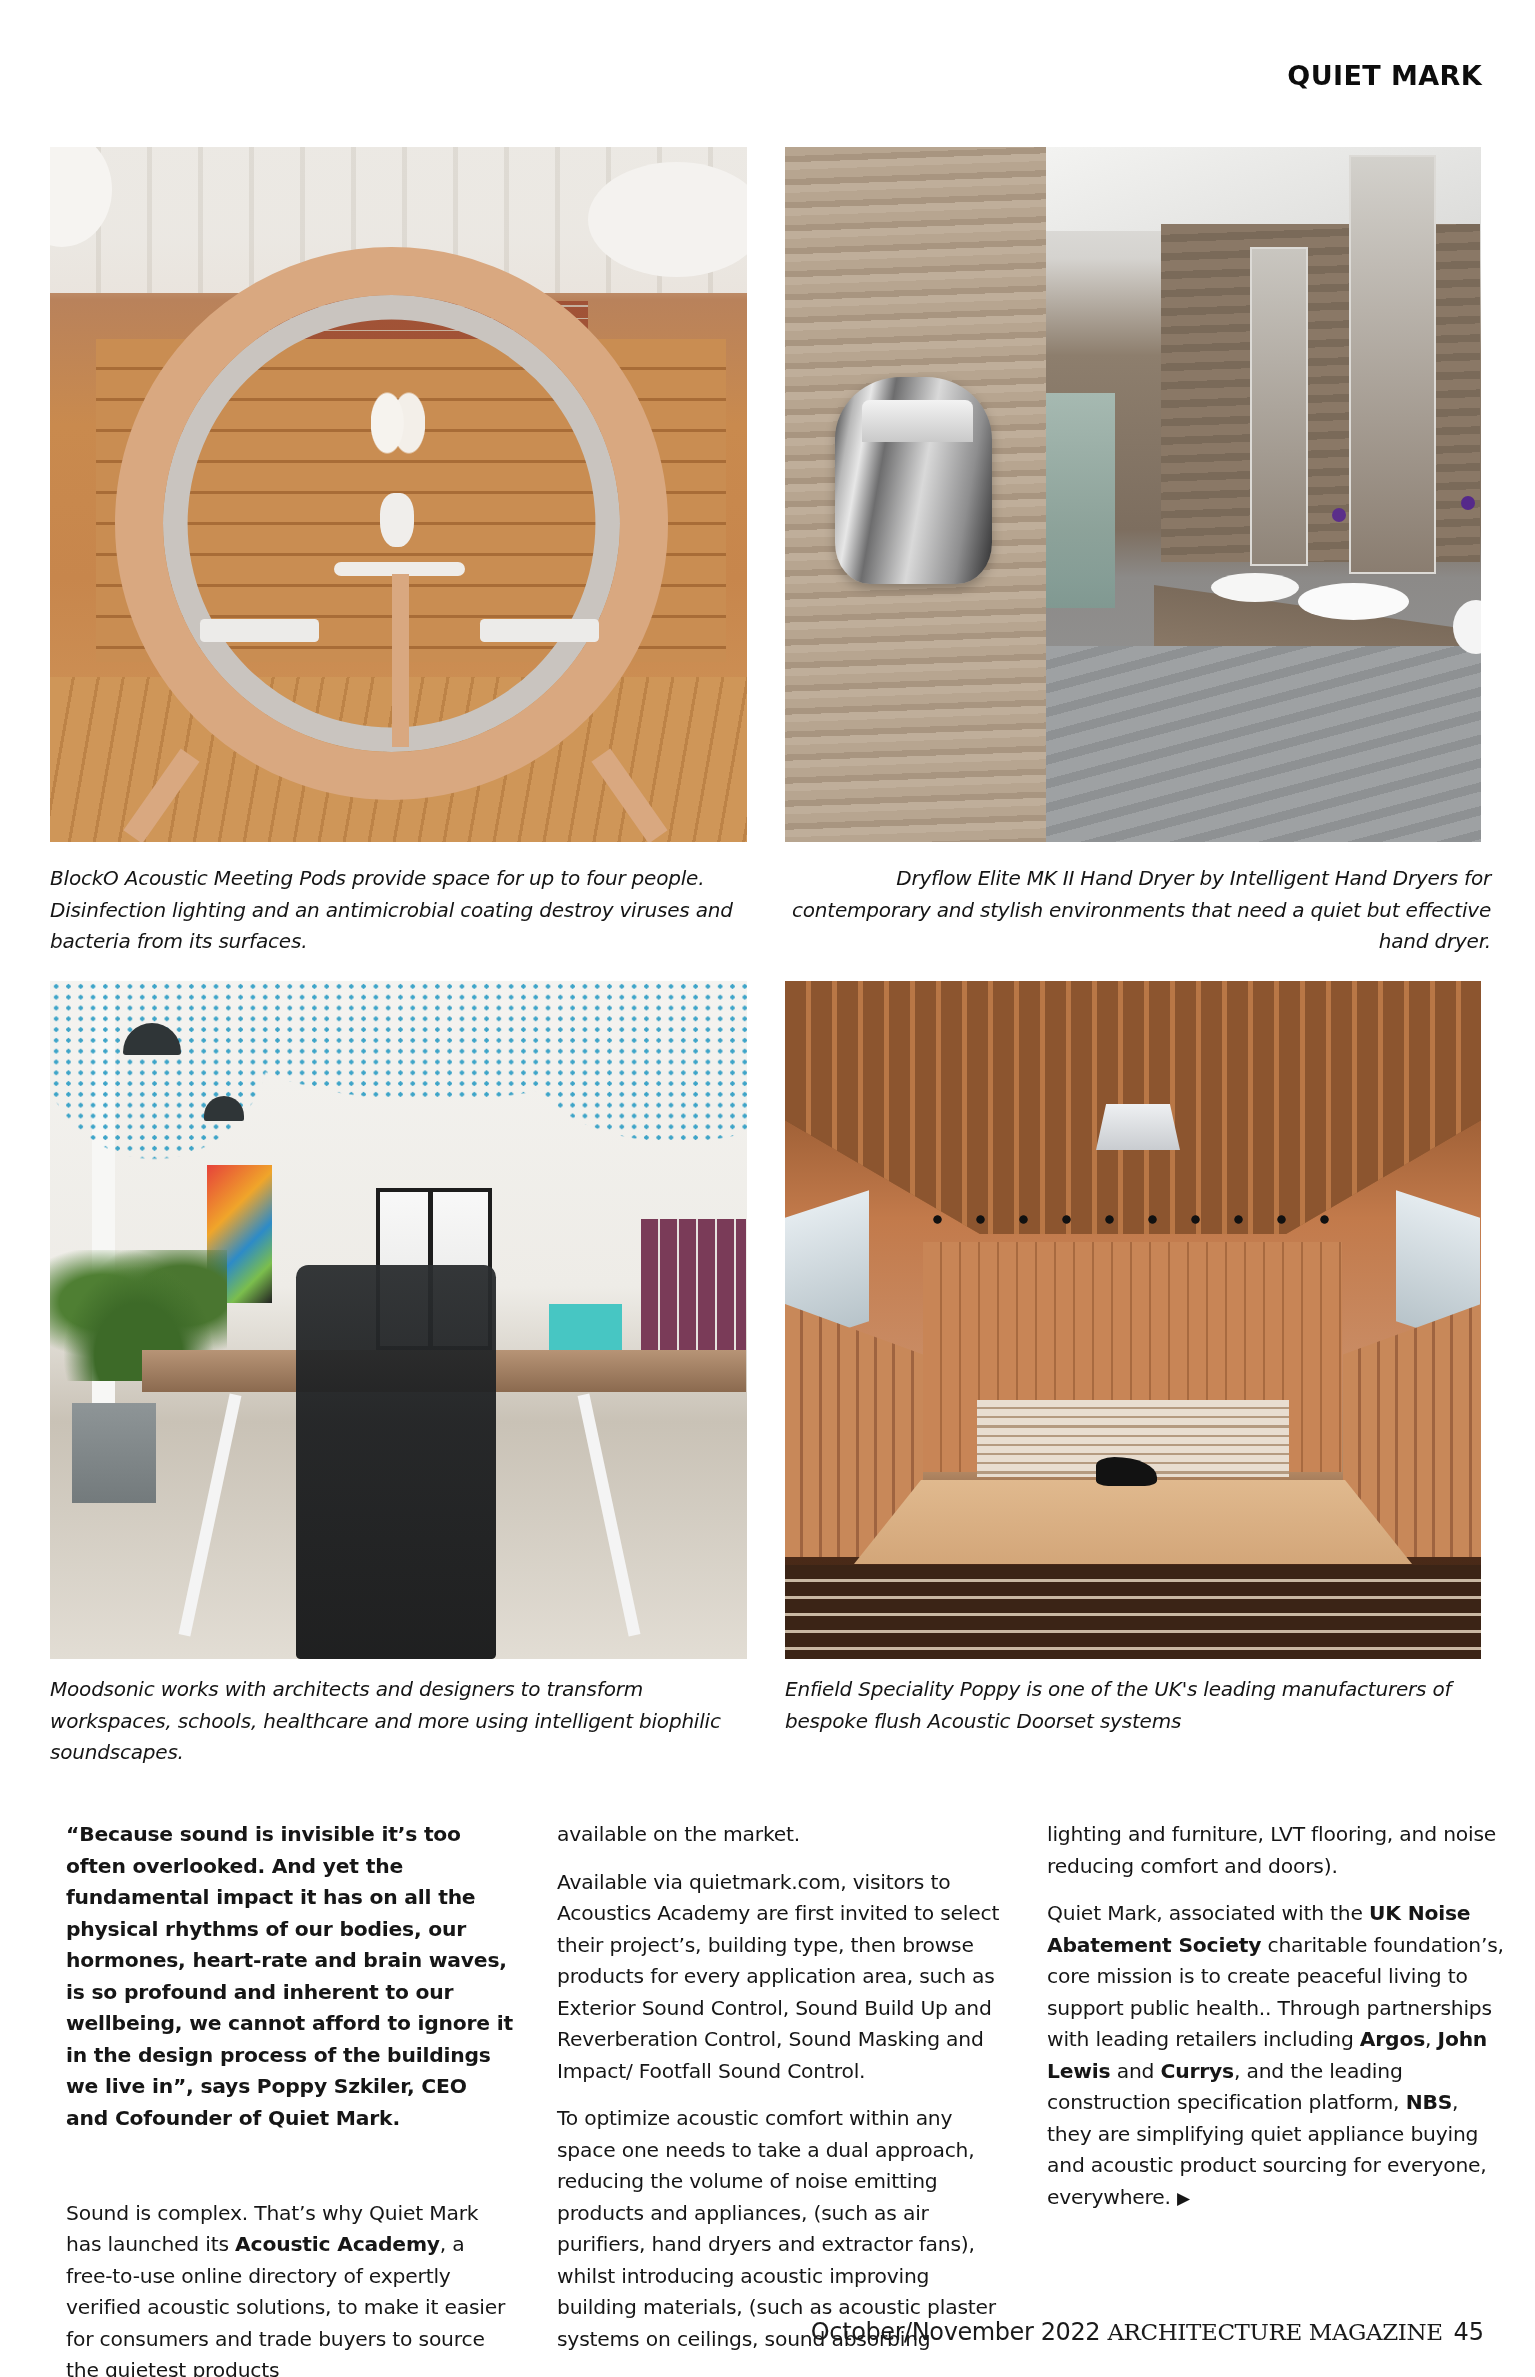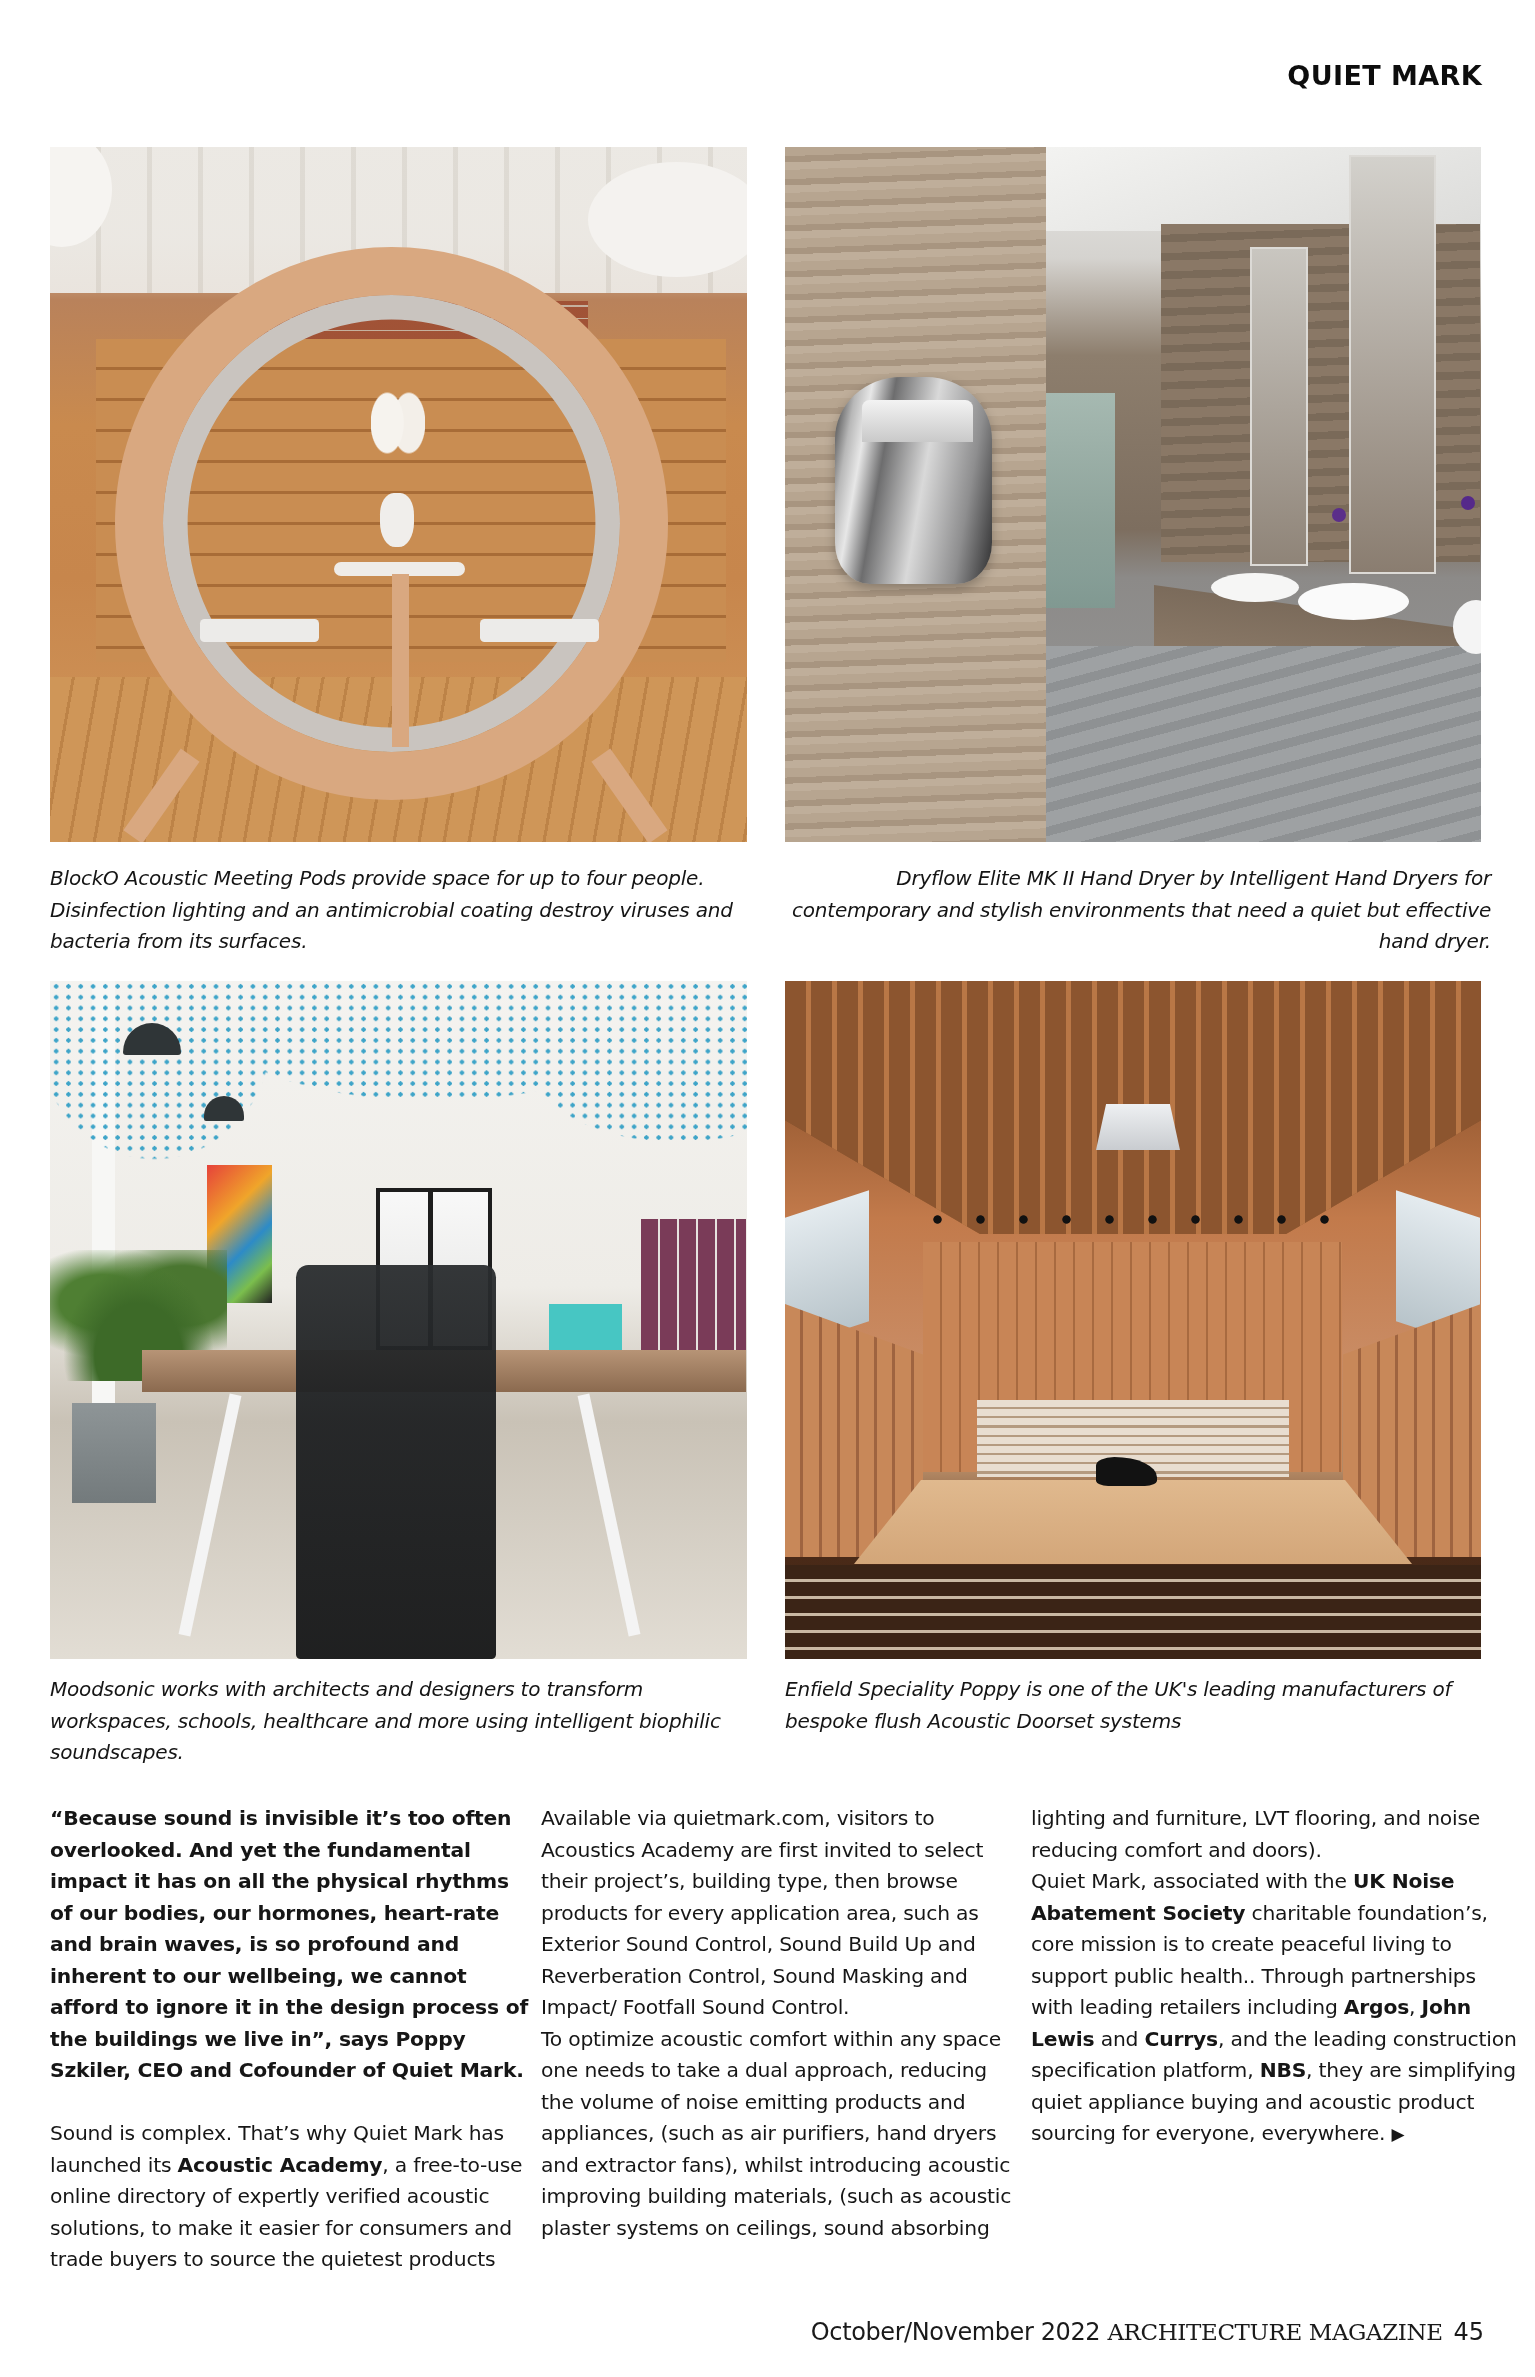--- a/index.html
+++ b/index.html
@@ -12,21 +12,21 @@
   #photo-4 { left: 785px; top: 981px; width: 696px; height: 678px; }
 
   .caption { position: absolute; font-family: "DejaVu Sans", sans-serif; font-style: italic; font-size: 20px; line-height: 31.5px; color: #151515; letter-spacing: -0.2px; }
   .caption b { font-weight: normal; }
   #caption-1 { left: 50px; top: 863px; width: 706px; }
   #caption-2 { left: 785px; top: 863px; width: 706px; text-align: right; }
   #caption-3 { left: 50px; top: 1674px; width: 714px; }
   #caption-4 { left: 785px; top: 1674px; width: 722px; }
 
   .col { position: absolute; top: 1803px; font-family: "DejaVu Sans", sans-serif; font-size: 20.3px; line-height: 31.5px; color: #161616; letter-spacing: -0.2px; }
-  .col p { margin: 0; }
+  .col p { margin: 16px; }
   .col b { font-weight: bold; }
   #col-1 { left: 50px; width: 480px; }
   #col-2 { left: 541px; width: 480px; }
   #col-3 { left: 1031px; width: 491px; }
   .quote { font-weight: bold; }
   .gap { height: 31.5px; }
 
   .footer { position: absolute; right: 52px; top: 2318px; font-size: 24px; color: #1a1a1a; white-space: nowrap; margin-left: 36px; }
   .footer .date { font-family: "DejaVu Sans", sans-serif; font-weight: normal; letter-spacing: -0.4px; }
   .footer .mag { font-family: "DejaVu Serif", serif; letter-spacing: -0.4px; font-size: 23px; }
@@ -187,20 +187,21 @@
 
 <div class="caption" id="caption-4"><b>Enfield Speciality Poppy</b><span> is one of the UK's leading manufacturers of bespoke flush Acoustic Doorset systems</span></div>
 
 <div class="col" id="col-1">
   <p class="quote">“Because sound is invisible it’s too often overlooked. And yet the fundamental impact it has on all the physical rhythms of our bodies, our hormones, heart-rate and brain waves, is so profound and inherent to our wellbeing, we cannot afford to ignore it in the design process of the buildings we live in”, says Poppy Szkiler, CEO and Cofounder of Quiet Mark.</p>
   <div class="gap"></div>
   <p><span>Sound</span><span> </span><span>is</span><span> </span><span>complex.</span><span> </span><span>That’s</span><span> </span><span>why</span><span> </span><span>Quiet</span><span> </span><span>Mark</span><span> </span><span>has</span><span> </span><span>launched</span><span> </span><span>its</span><span> </span><b>Acoustic</b><b> </b><b>Academy</b><span>,</span><span> </span><span>a</span><span> </span><span>free-to-use</span><span> </span><span>online</span><span> </span><span>directory</span><span> </span><span>of</span><span> </span><span>expertly</span><span> </span><span>verified</span><span> </span><span>acoustic</span><span> </span><span>solutions,</span><span> </span><span>to</span><span> </span><span>make</span><span> </span><span>it</span><span> </span><span>easier</span><span> </span><span>for</span><span> </span><span>consumers</span><span> </span><span>and</span><span> </span><span>trade</span><span> </span><span>buyers</span><span> </span><span>to</span><span> </span><span>source</span><span> </span><span>the</span><span> </span><span>quietest</span><span> </span><span>products</span><span> </span></p>
 </div>
 
 <div class="col" id="col-2">
+    <p><span>available</span><span> </span><span>on</span><span> </span><span>the</span><span> </span><span>market.</span></p>
     <p><span>Available</span><span> </span><span>via</span><span> </span><span>quietmark.com,</span><span> </span><span>visitors</span><span> </span><span>to</span><span> </span><span>Acoustics</span><span> </span><span>Academy</span><span> </span><span>are</span><span> </span><span>first</span><span> </span><span>invited</span><span> </span><span>to</span><span> </span><span>select</span><span> </span><span>their</span><span> </span><span>project’s,</span><span> </span><span>building</span><span> </span><span>type,</span><span> </span><span>then</span><span> </span><span>browse</span><span> </span><span>products</span><span> </span><span>for</span><span> </span><span>every</span><span> </span><span>application</span><span> </span><span>area,</span><span> </span><span>such</span><span> </span><span>as</span><span> </span><span>Exterior</span><span> </span><span>Sound</span><span> </span><span>Control,</span><span> </span><span>Sound</span><span> </span><span>Build</span><span> </span><span>Up</span><span> </span><span>and</span><span> </span><span>Reverberation</span><span> </span><span>Control,</span><span> </span><span>Sound</span><span> </span><span>Masking</span><span> </span><span>and</span><span> </span><span>Impact/</span><span> </span><span>Footfall</span><span> </span><span>Sound</span><span> </span><span>Control.</span></p>
     <p><span>To</span><span> </span><span>optimize</span><span> </span><span>acoustic</span><span> </span><span>comfort</span><span> </span><span>within</span><span> </span><span>any</span><span> </span><span>space</span><span> </span><span>one</span><span> </span><span>needs</span><span> </span><span>to</span><span> </span><span>take</span><span> </span><span>a</span><span> </span><span>dual</span><span> </span><span>approach,</span><span> </span><span>reducing</span><span> </span><span>the</span><span> </span><span>volume</span><span> </span><span>of</span><span> </span><span>noise</span><span> </span><span>emitting</span><span> </span><span>products</span><span> </span><span>and</span><span> </span><span>appliances,</span><span> </span><span>(such</span><span> </span><span>as</span><span> </span><span>air</span><span> </span><span>purifiers,</span><span> </span><span>hand</span><span> </span><span>dryers</span><span> </span><span>and</span><span> </span><span>extractor</span><span> </span><span>fans),</span><span> </span><span>whilst</span><span> </span><span>introducing</span><span> </span><span>acoustic</span><span> </span><span>improving</span><span> </span><span>building</span><span> </span><span>materials,</span><span> </span><span>(such</span><span> </span><span>as</span><span> </span><span>acoustic</span><span> </span><span>plaster</span><span> </span><span>systems</span><span> </span><span>on</span><span> </span><span>ceilings,</span><span> </span><span>sound</span><span> </span><span>absorbing</span><span> </span></p>
   </div>
 <div class="col" id="col-3">
     <p><span>lighting</span><span> </span><span>and</span><span> </span><span>furniture,</span><span> </span><span>LVT</span><span> </span><span>flooring,</span><span> </span><span>and</span><span> </span><span>noise</span><span> </span><span>reducing</span><span> </span><span>comfort</span><span> </span><span>and</span><span> </span><span>doors).</span></p>
     <p><span>Quiet</span><span> </span><span>Mark,</span><span> </span><span>associated</span><span> </span><span>with</span><span> </span><span>the</span><span> </span><b>UK</b><b> </b><b>Noise</b><b> </b><b>Abatement</b><b> </b><b>Society</b><span> </span><span>charitable</span><span> </span><span>foundation’s,</span><span> </span><span>core</span><span> </span><span>mission</span><span> </span><span>is</span><span> </span><span>to</span><span> </span><span>create</span><span> </span><span>peaceful</span><span> </span><span>living</span><span> </span><span>to</span><span> </span><span>support</span><span> </span><span>public</span><span> </span><span>health..</span><span> </span><span>Through</span><span> </span><span>partnerships</span><span> </span><span>with</span><span> </span><span>leading</span><span> </span><span>retailers</span><span> </span><span>including</span><span> </span><b>Argos</b><span>,</span><span> </span><b>John</b><b> </b><b>Lewis</b><span> </span><span>and</span><span> </span><b>Currys</b><span>,</span><span> </span><span>and</span><span> </span><span>the</span><span> </span><span>leading</span><span> </span><span>construction</span><span> </span><span>specification</span><span> </span><span>platform,</span><span> </span><b>NBS</b><span>,</span><span> </span><span>they</span><span> </span><span>are</span><span> </span><span>simplifying</span><span> </span><span>quiet</span><span> </span><span>appliance</span><span> </span><span>buying</span><span> </span><span>and</span><span> </span><span>acoustic</span><span> </span><span>product</span><span> </span><span>sourcing</span><span> </span><span>for</span><span> </span><span>everyone,</span><span> </span><span>everywhere.</span><span> </span><span style="font-size: 17px;">▶</span></p>
   </div>
 
 <div class="footer">
   <span class="date">October/November 2022 </span><span class="mag">ARCHITECTURE MAGAZINE</span><span class="page">45</span>

